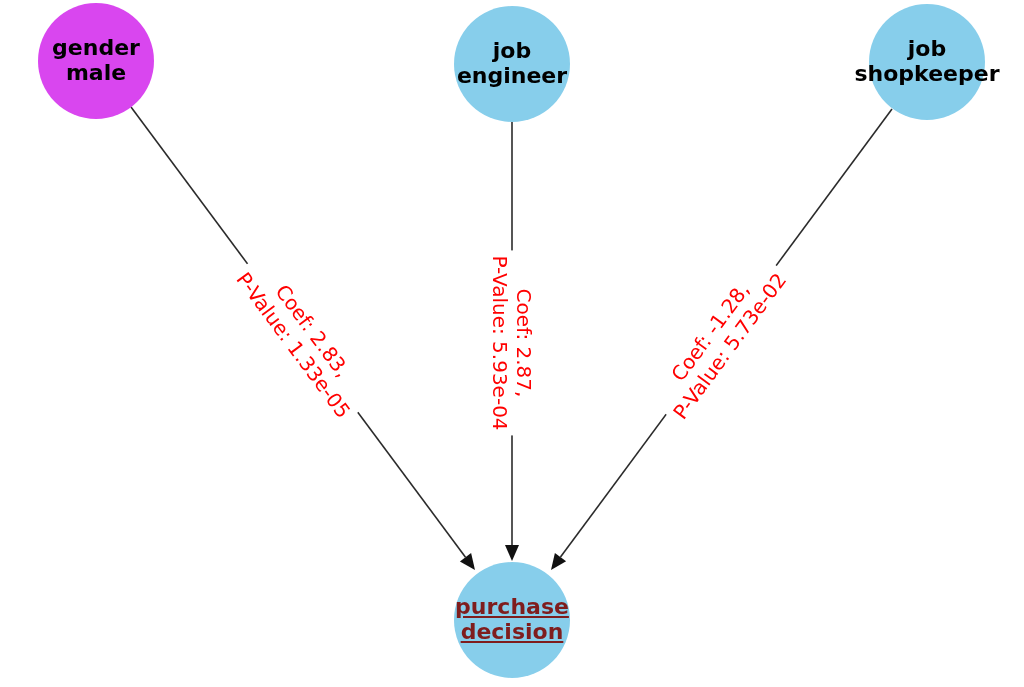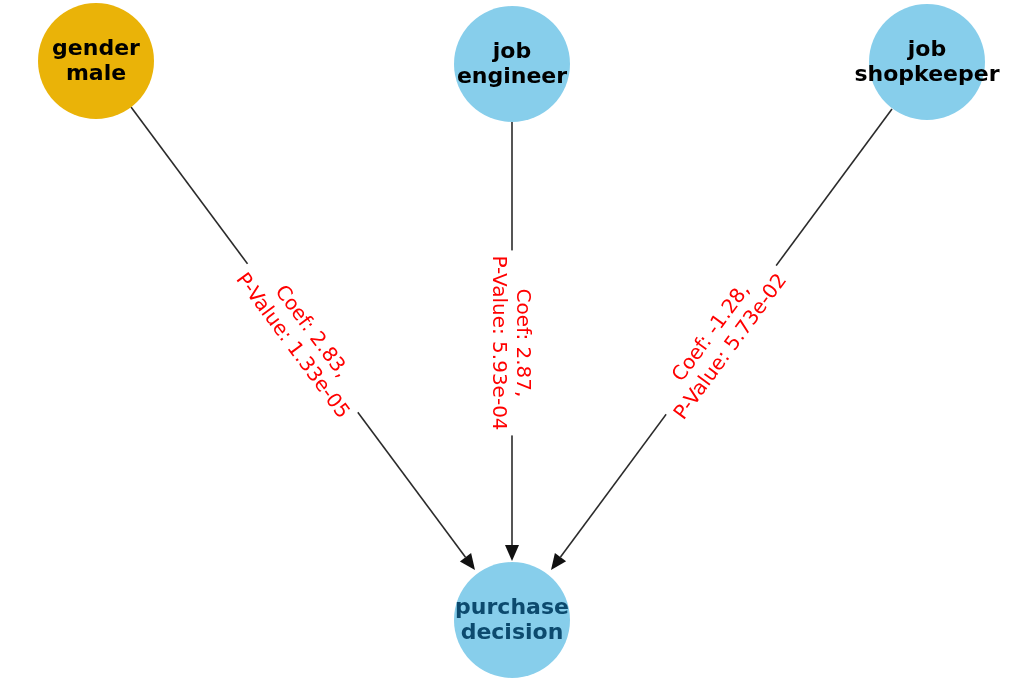--- a/index.html
+++ b/index.html
@@ -81,37 +81,37 @@
     <line class="edge-line" x1="131" y1="107" x2="465.5" y2="557.2" style="stroke: rgb(43, 43, 43);"></line>
     <polygon class="arrowhead" points="475,570 459.9,561.4 471.1,553.0" style="fill: rgb(17, 17, 17);"></polygon>
 
     <line class="edge-line" x1="512" y1="122" x2="512" y2="546" style="stroke: rgb(43, 43, 43);"></line>
     <polygon class="arrowhead" points="512,561 505,545 519,545" style="fill: rgb(17, 17, 17);"></polygon>
 
     <line class="edge-line" x1="892" y1="109" x2="560.5" y2="557.1" style="stroke: rgb(43, 43, 43);"></line>
     <polygon class="arrowhead" points="551,570 554.9,552.9 566.1,561.3" style="fill: rgb(17, 17, 17);"></polygon>
   </svg>
 
-  <div class="node" id="node-gender-male" style="background: #eab308;">
+  <div class="node" id="node-gender-male" style="background: #d946ef;">
     <span class="node-label" style="color: rgb(0, 0, 0);">gender
 male</span>
   </div>
 
   <div class="node" id="node-job-engineer" style="background: rgb(135, 206, 235);">
     <span class="node-label" style="color: rgb(0, 0, 0);">job
 engineer</span>
   </div>
 
   <div class="node" id="node-job-shopkeeper" style="background: rgb(135, 206, 235);">
     <span class="node-label" style="color: rgb(0, 0, 0);">job
 shopkeeper</span>
   </div>
 
   <div class="node" id="node-purchase-decision" style="background: rgb(135, 206, 235);">
-    <span class="node-label" style="color: #0c4a6e;">purchase
+    <span class="node-label" style="color: #7f1d1d; text-decoration: underline;">purchase
 decision</span>
   </div>
 
   <div class="edge-label" id="lbl-1" style="color: rgb(255, 0, 0);">
     <span>Coef: 2.83,</span>
     <span>P-Value: 1.33e-05</span>
   </div>
 
   <div class="edge-label" id="lbl-2" style="color: rgb(255, 0, 0);">
     <span>Coef: 2.87,</span>

